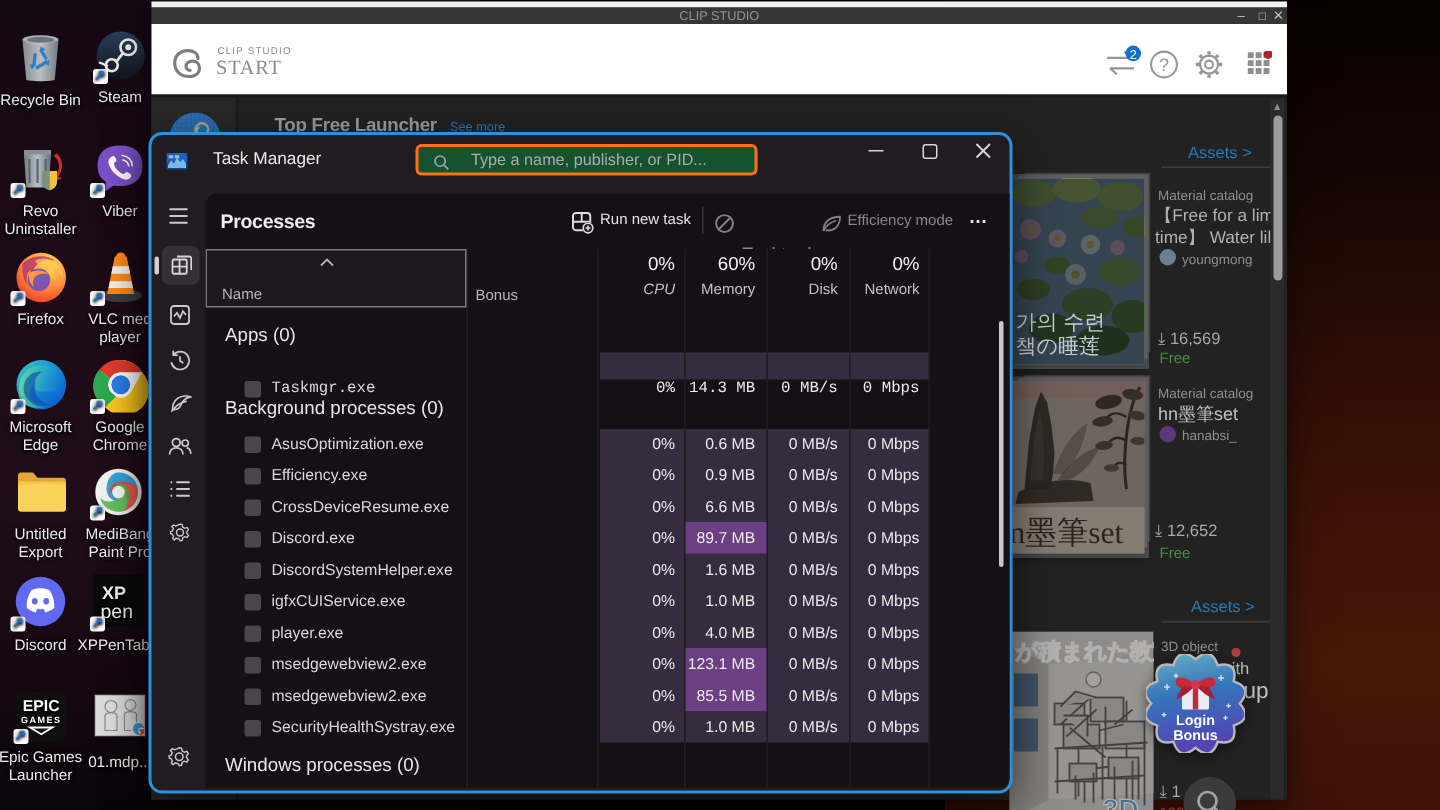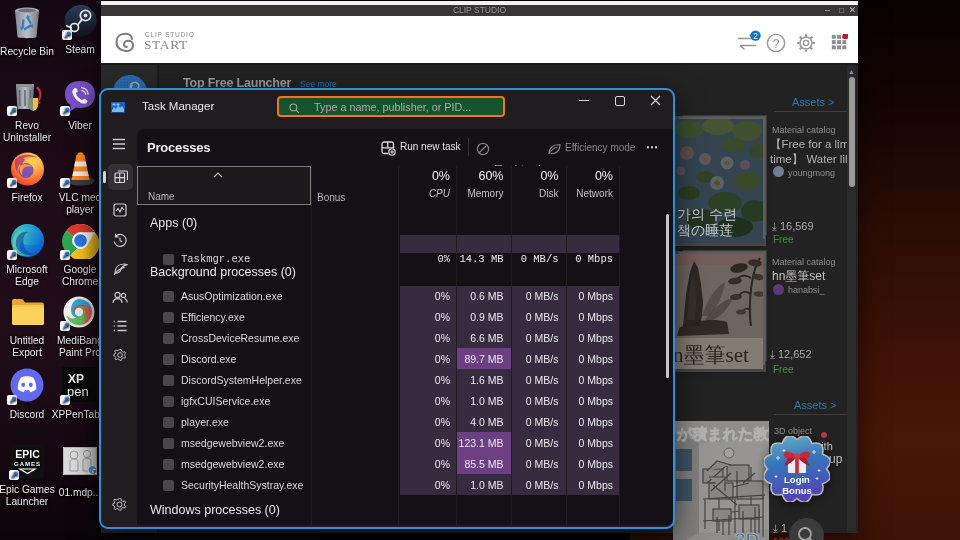--- a/index.html
+++ b/index.html
@@ -10,21 +10,21 @@
       #0d0509;
   }
   
   .bg-left{position:absolute;left:0;top:0;width:320px;height:540px;
     background:linear-gradient(180deg,#140812 0%,#1d0b17 35%,#200d19 60%,#150811 85%,#0b0509 100%);}
   .bg-right{position:absolute;right:0;top:0;width:330px;height:540px;
     background:linear-gradient(180deg,#070201 0%,#140503 20%,#2a0d05 42%,#3e1206 64%,#471707 82%,#3d1306 100%);}
   
   .dico{position:absolute;width:64px;text-align:center;color:#eceaec;font-size:10.2px;line-height:11.8px;white-space:nowrap;
     text-shadow:0 1px 2px #000,0 0 3px #000;}
-  .dico .ic{position:relative;width:36px;height:36px;margin:0 auto 6px auto;text-align:right;}
+  .dico .ic{position:relative;width:36px;height:36px;margin:16px auto 6px auto;}
   .dico .ic svg{position:absolute;left:0;top:0;}
   .arrow-badge{position:absolute;left:-2px;bottom:-2px;width:10px;height:10px;background:#fff;border-radius:2px;}
   .arrow-badge:after{content:"\2197";position:absolute;left:0;top:0;width:10px;height:10px;font-size:9.5px;line-height:10px;color:#1d6fd0;font-weight:bold;}
   
   #cs{position:absolute;left:101px;top:1px;width:757px;height:532px;background:#232222;
       box-shadow:0 8px 24px rgba(0,0,0,.55);}
   #cs .topline{position:absolute;left:0;top:0;width:100%;height:4px;background:#f2f2f2;}
   #cs .tbar{position:absolute;left:0;top:4px;width:100%;height:11px;background:#373535;color:#969494;
       font-size:8.5px;text-align:center;line-height:11px;}
   #cs .wbtn{position:absolute;top:4px;height:11px;color:#c0bebe;font-size:9px;line-height:11px;}
@@ -457,21 +457,21 @@
               <rect x="66" y="84" width="20" height="14"></rect>
             <path d="M34 50 L44 40 L58 44 M70 62 L82 52 M38 70 L58 52 M44 96 L44 112 M56 94 L56 114 M70 90 L70 112 M82 86 L82 114 M30 100 L90 96 M36 56 L52 56 L52 70 M60 66 L76 62 M64 50 L64 62 M78 46 L78 60"></path>
           </g>
           <text x="4" y="18" font-size="15" font-weight="bold" fill="#3f88c5" stroke="#fff" stroke-width="0.8" font-family="Liberation Sans">が積まれた教室</text>
           <text x="62" y="125" font-size="19" font-weight="bold" fill="#5a9fd4" stroke="#fff" stroke-width="0.9" font-family="Liberation Sans">3D</text>
           <rect width="96" height="126" fill="#141210" opacity="0.33"></rect>
         </svg>
         <div style="position:absolute;left:115px;top:345px;color:#8f8d8d;font-size:9px;">3D object</div>
         <div style="position:absolute;left:162px;top:351px;width:6px;height:6px;border-radius:3px;background:#b33a42;"></div>
         <div style="position:absolute;left:142px;top:359px;color:#c2c0c0;font-size:11px;">m with</div>
-        <div style="position:absolute;left:170px;top:371px;color:#c2c0c0;font-size:12px;">up</div>
+        <div style="position:absolute;left:170px;top:371px;color:#c2c0c0;font-size:15px;">up</div>
         <div style="position:absolute;left:114px;top:441px;color:#a9a7a7;font-size:11px;">⤓ 1</div>
         <div style="position:absolute;left:114px;top:456px;color:#a33326;font-size:10px;">100</div>
 
         <svg width="66" height="66" viewBox="0 0 66 66" style="position:absolute;left:105px;top:355px;filter:drop-shadow(0 2px 4px rgba(0,0,0,0.5));">
           <defs>
             <linearGradient id="bdg" x1="0" y1="0" x2="0.2" y2="1">
               <stop offset="0" stop-color="#6cb2c6"></stop>
               <stop offset="0.45" stop-color="#3575bb"></stop>
               <stop offset="1" stop-color="#5244b4"></stop>
             </linearGradient>&gt;

